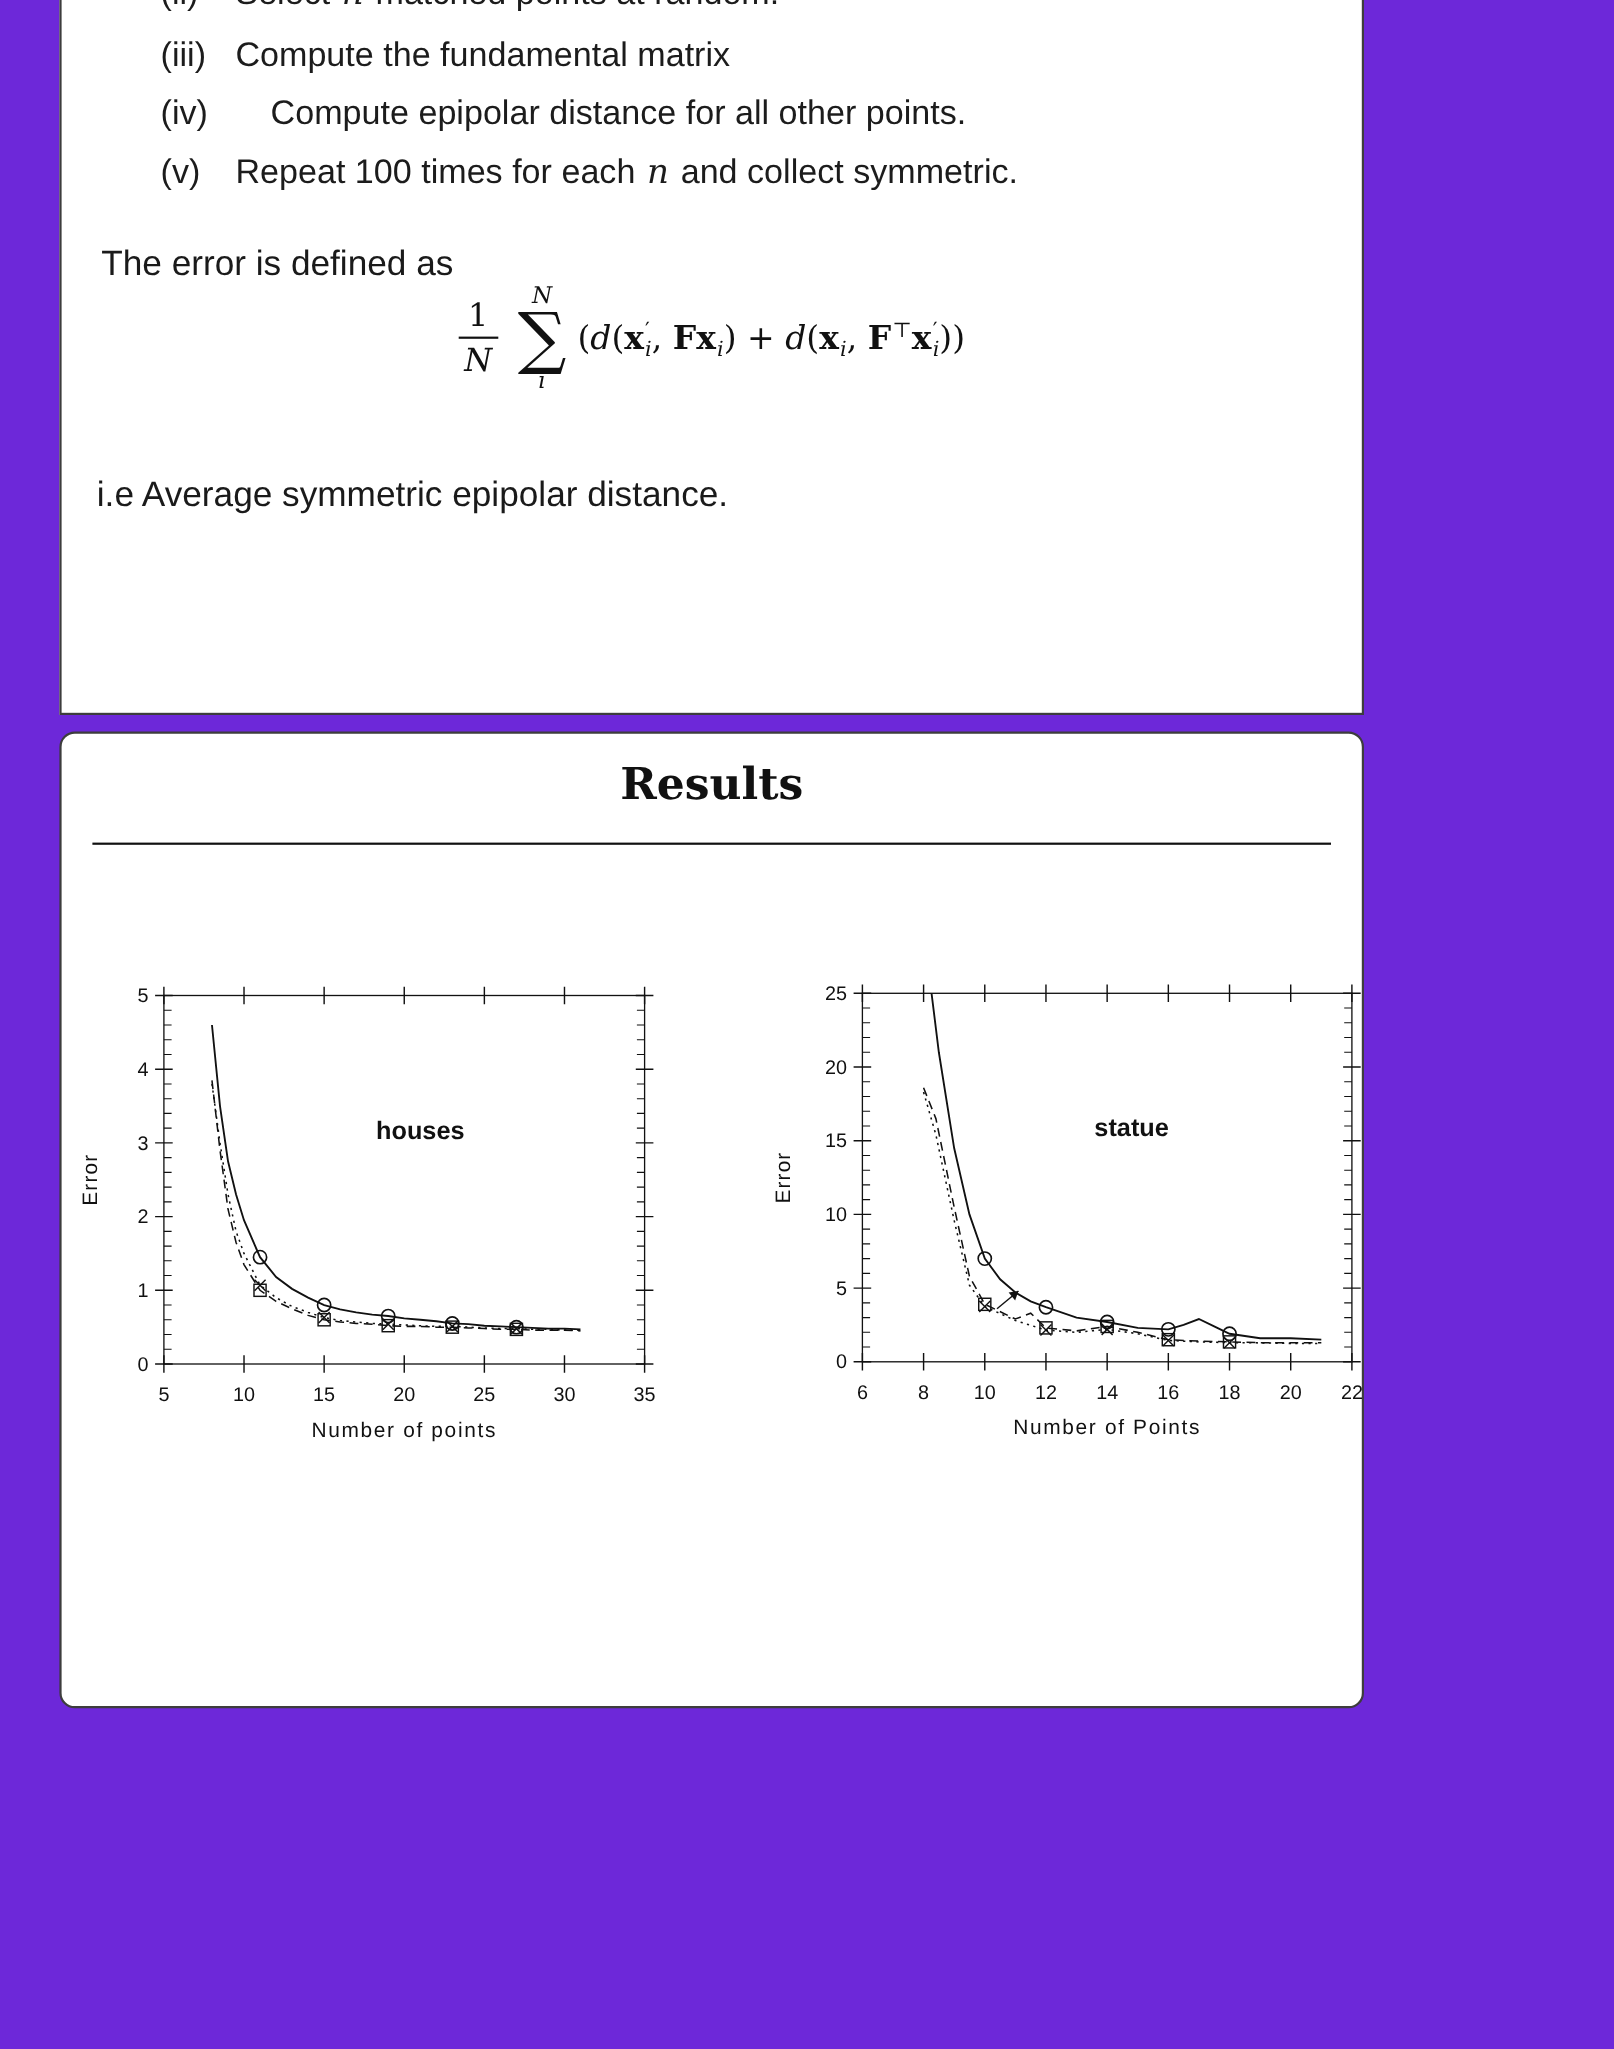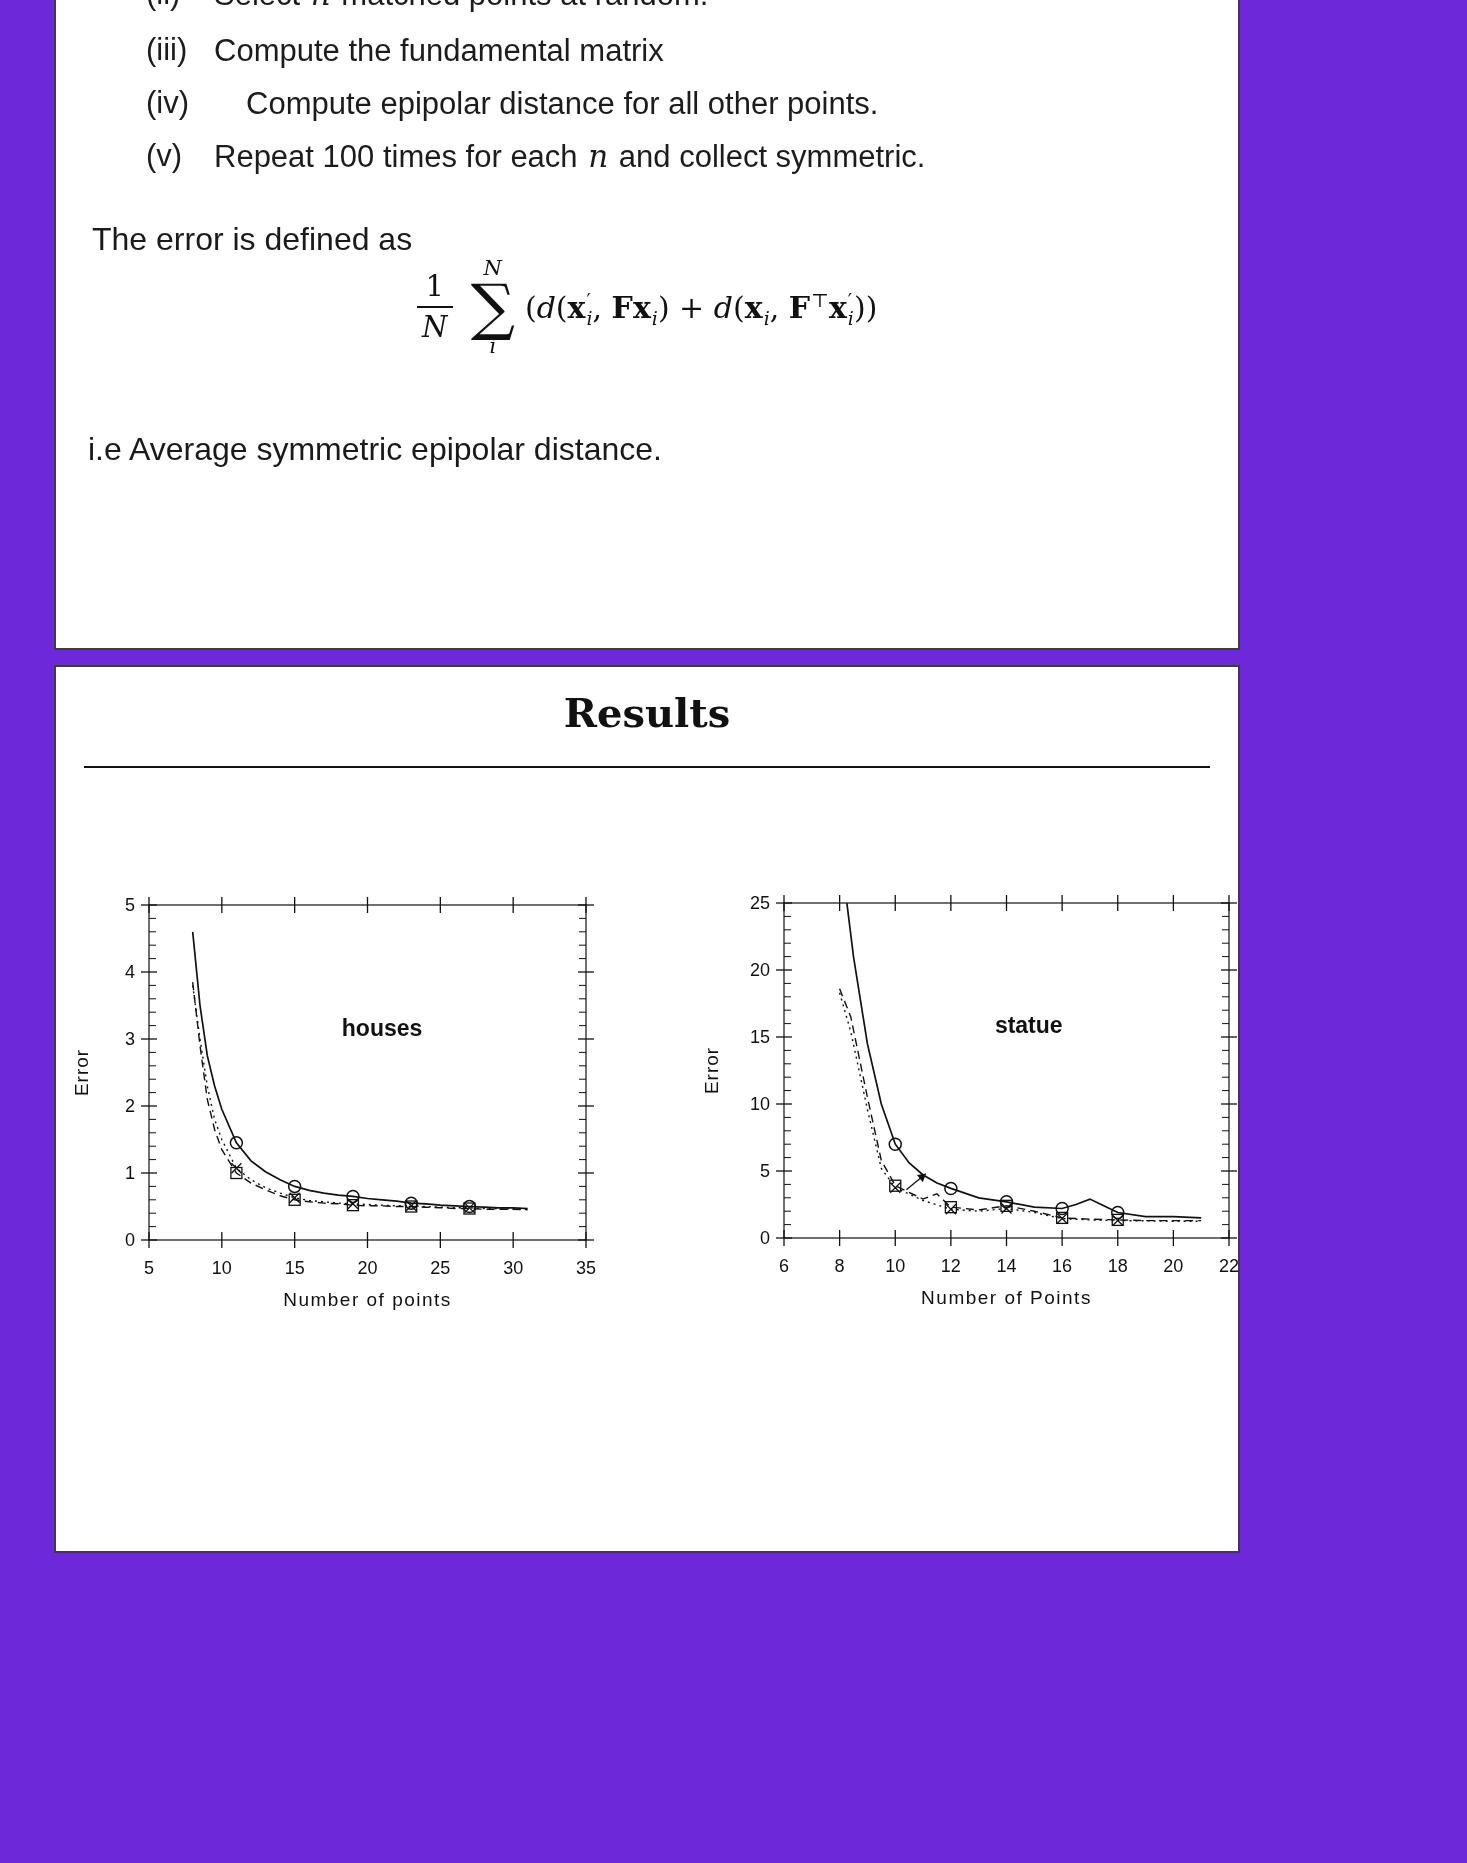--- a/index.html
+++ b/index.html
@@ -1,20 +1,20 @@
 <!DOCTYPE html>
 <html><head>
 <meta charset="utf-8">
 <style>
   html,body{margin:0;padding:0;background:#ffffff;}
   body{width:1467px;height:1863px;overflow:hidden;font-family:"Liberation Sans",sans-serif;color:#1a1a1a;}
   .page{position:absolute;left:0;top:0;width:1467px;height:1863px;overflow:hidden;background:#6d28d9;}
   .slide{position:absolute;background:#fff;border:2px solid #3d3d3d;box-sizing:border-box;}
   .slide1{left:54px;top:-247px;width:1186px;height:897px;}
-  .slide2{left:54px;top:665px;width:1186px;height:888px;}
+  .slide2{left:54px;top:665px;width:1186px;height:888px;border-radius:14px;}
 
   
   .item{position:absolute;left:90px;display:flex;font-size:31px;line-height:1.3;color:#1c1c1c;}
   .item .num{width:60px;flex:0 0 60px;margin-right:8px;}
   .item .emph{font-family:"DejaVu Serif",serif;font-style:italic;padding:0 2px;}
   .i-ii{top:219px;}.i-iii{top:275px;}.i-iv{top:328px;gap:32px;}.i-v{top:381px;}
   .intro{position:absolute;left:20px;top:450px;font-size:32px;margin:16px;}
   .conclusion{position:absolute;left:32px;top:676px;font-size:32px;margin:0;}
 
   .formula{position:absolute;left:0;right:0;top:503px;display:flex;justify-content:center;align-items:center;

